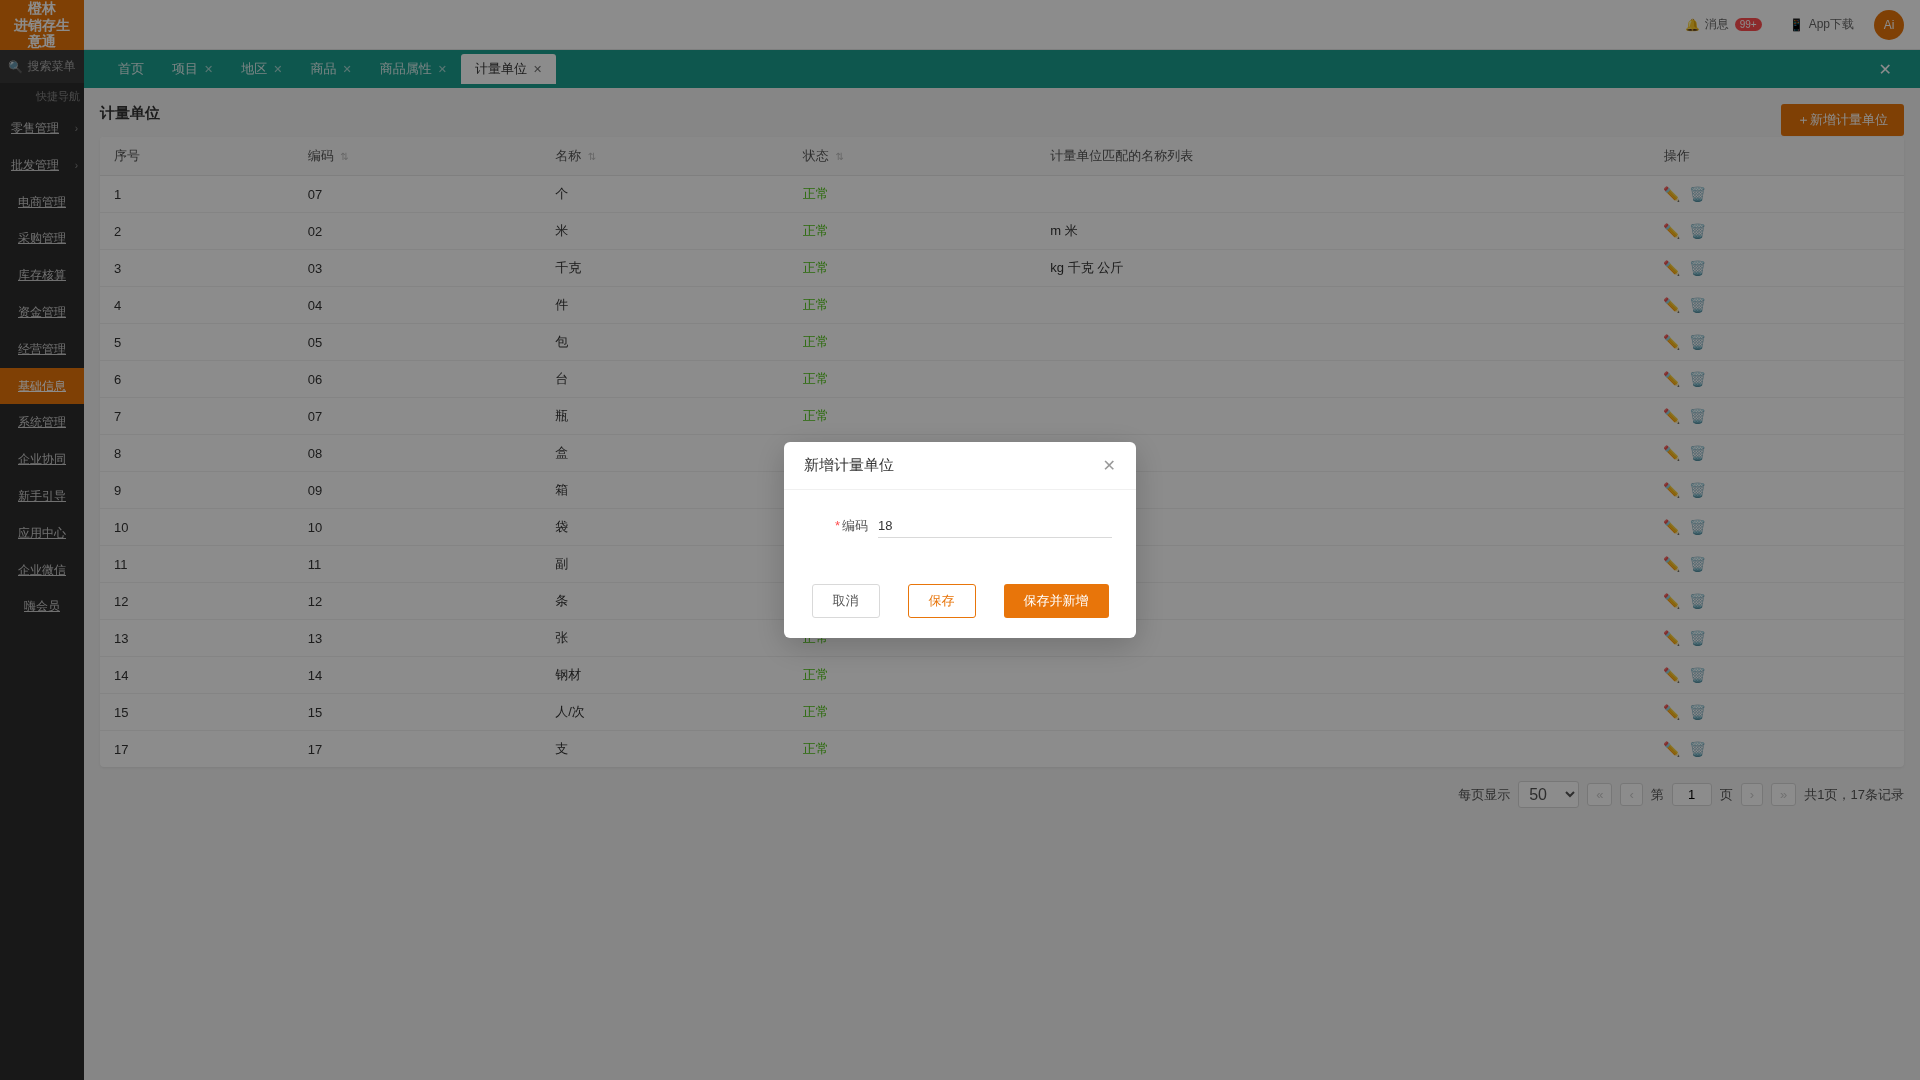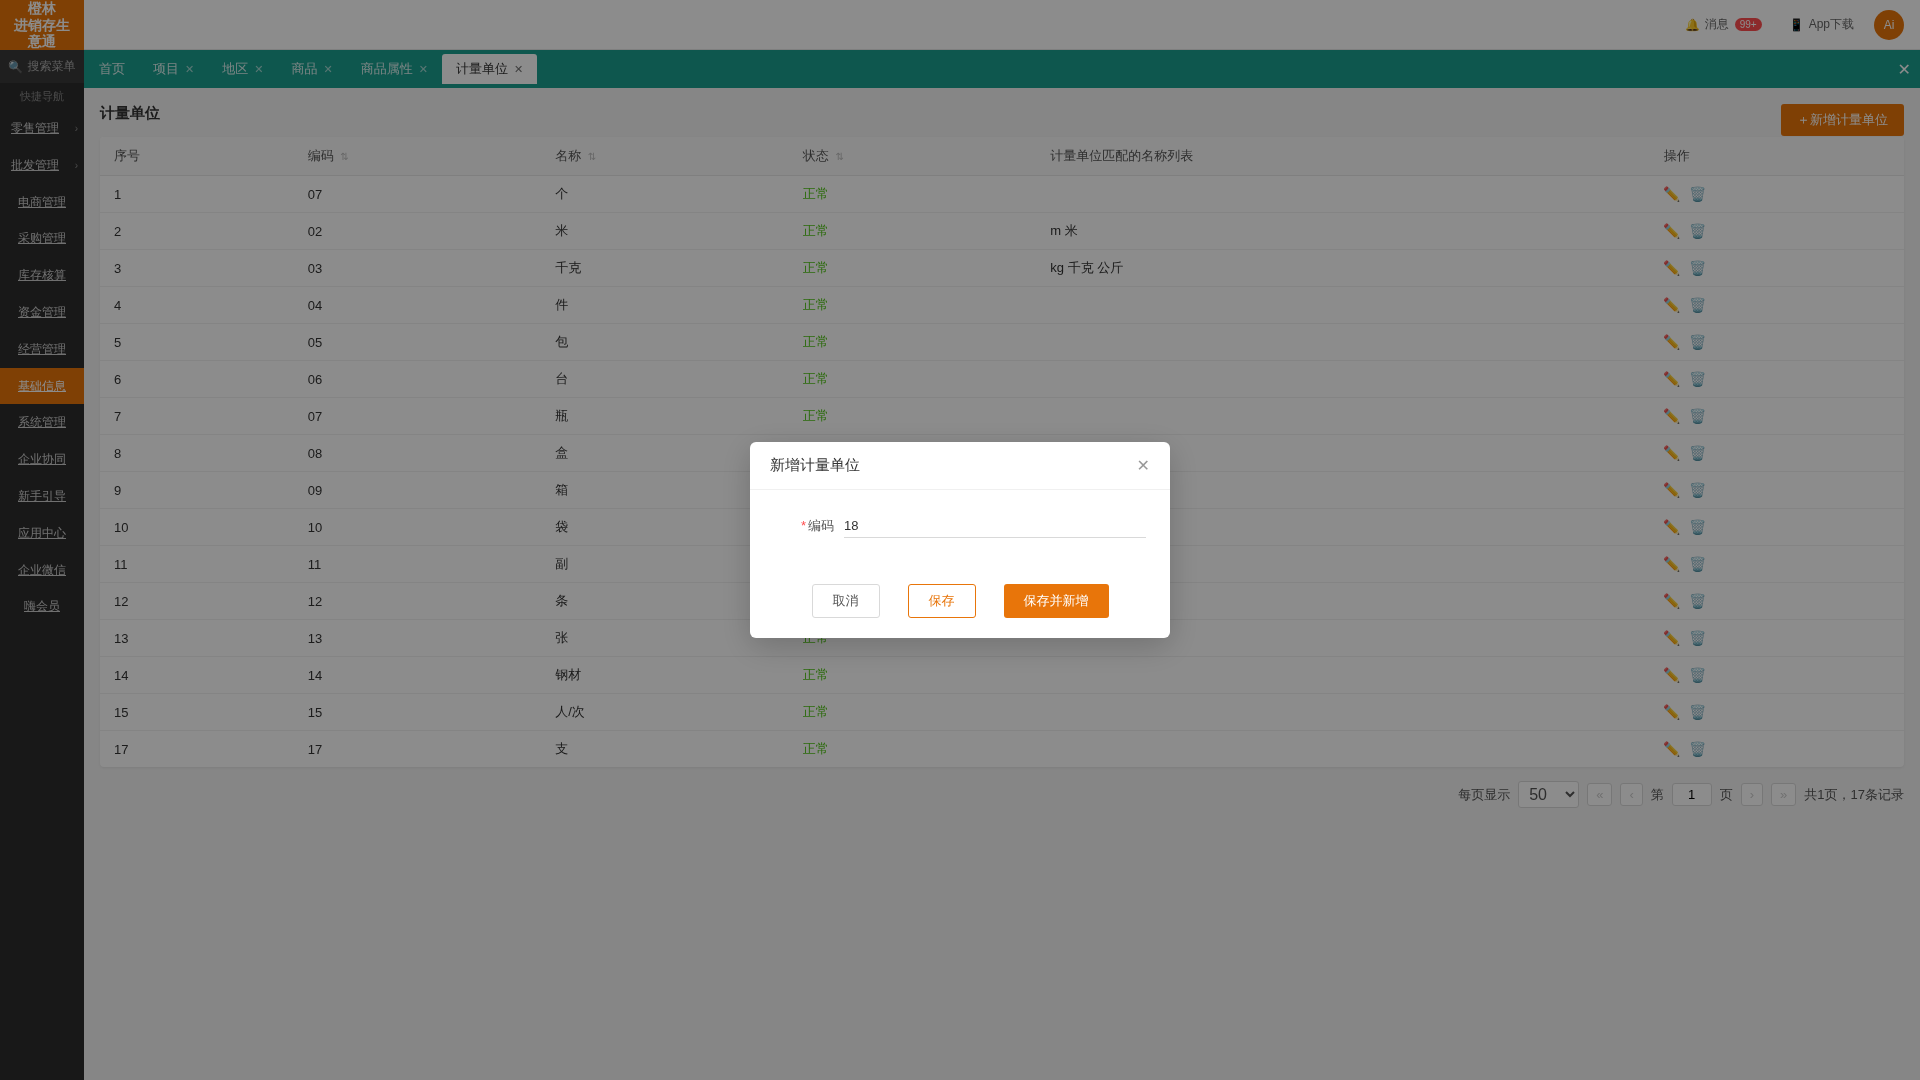--- a/index.html
+++ b/index.html
@@ -91,21 +91,21 @@
       background: #ff4d4f; color: white; font-size: 10px;
       border-radius: 10px; padding: 1px 5px; margin-left: 2px;
     }
     .avatar { width: 30px; height: 30px; border-radius: 50%; background: #e8750a; display: flex; align-items: center; justify-content: center; color: white; font-size: 12px; cursor: pointer; }
 
     
     .tabs-bar {
       background: #1a9e8f;
       display: flex;
       align-items: center;
-      padding: 0 1px;
+      padding: 0 20px;
       height: 38px;
       flex-shrink: 0;
       overflow: hidden;
     }
     .tab {
       display: flex; align-items: center; gap: 6px;
       padding: 6px 14px;
       color: rgba(255,255,255,0.85);
       font-size: 13px;
       cursor: pointer;
@@ -215,21 +215,21 @@
       top: 0; left: 0; right: 0; bottom: 0;
       background: rgba(0,0,0,0.45);
       display: flex;
       align-items: center;
       justify-content: center;
       z-index: 1000;
     }
     .modal {
       background: white;
       border-radius: 6px;
-      width: 420px;
+      width: 352px;
       box-shadow: 0 8px 32px rgba(0,0,0,0.2);
       overflow: hidden;
     }
     .modal-header {
       display: flex;
       align-items: center;
       justify-content: space-between;
       padding: 14px 20px;
       border-bottom: 1px solid #f0f0f0;
       font-size: 15px;
@@ -293,21 +293,21 @@
 <body>
 
 <div class="sidebar">
   <div class="sidebar-logo">
     <div class="logo-text">橙林<br>进销存生意通</div>
   </div>
   <div class="sidebar-search">
     <span>🔍</span>
     <span>搜索菜单</span>
   </div>
-  <div class="sidebar-nav-item" style="font-size:11px;color:#888;padding:6px 4px;">
+  <div class="sidebar-nav-item" style="font-size:11px;color:#888;padding:6px 4px;text-align:right;">
     <span>快捷导航</span>
   </div>
   <div class="sidebar-nav-item has-arrow">
     <div class="nav-label">零售管理</div>
     <span class="arrow">›</span>
   </div>
   <div class="sidebar-nav-item has-arrow">
     <div class="nav-label">批发管理</div>
     <span class="arrow">›</span>
   </div>

